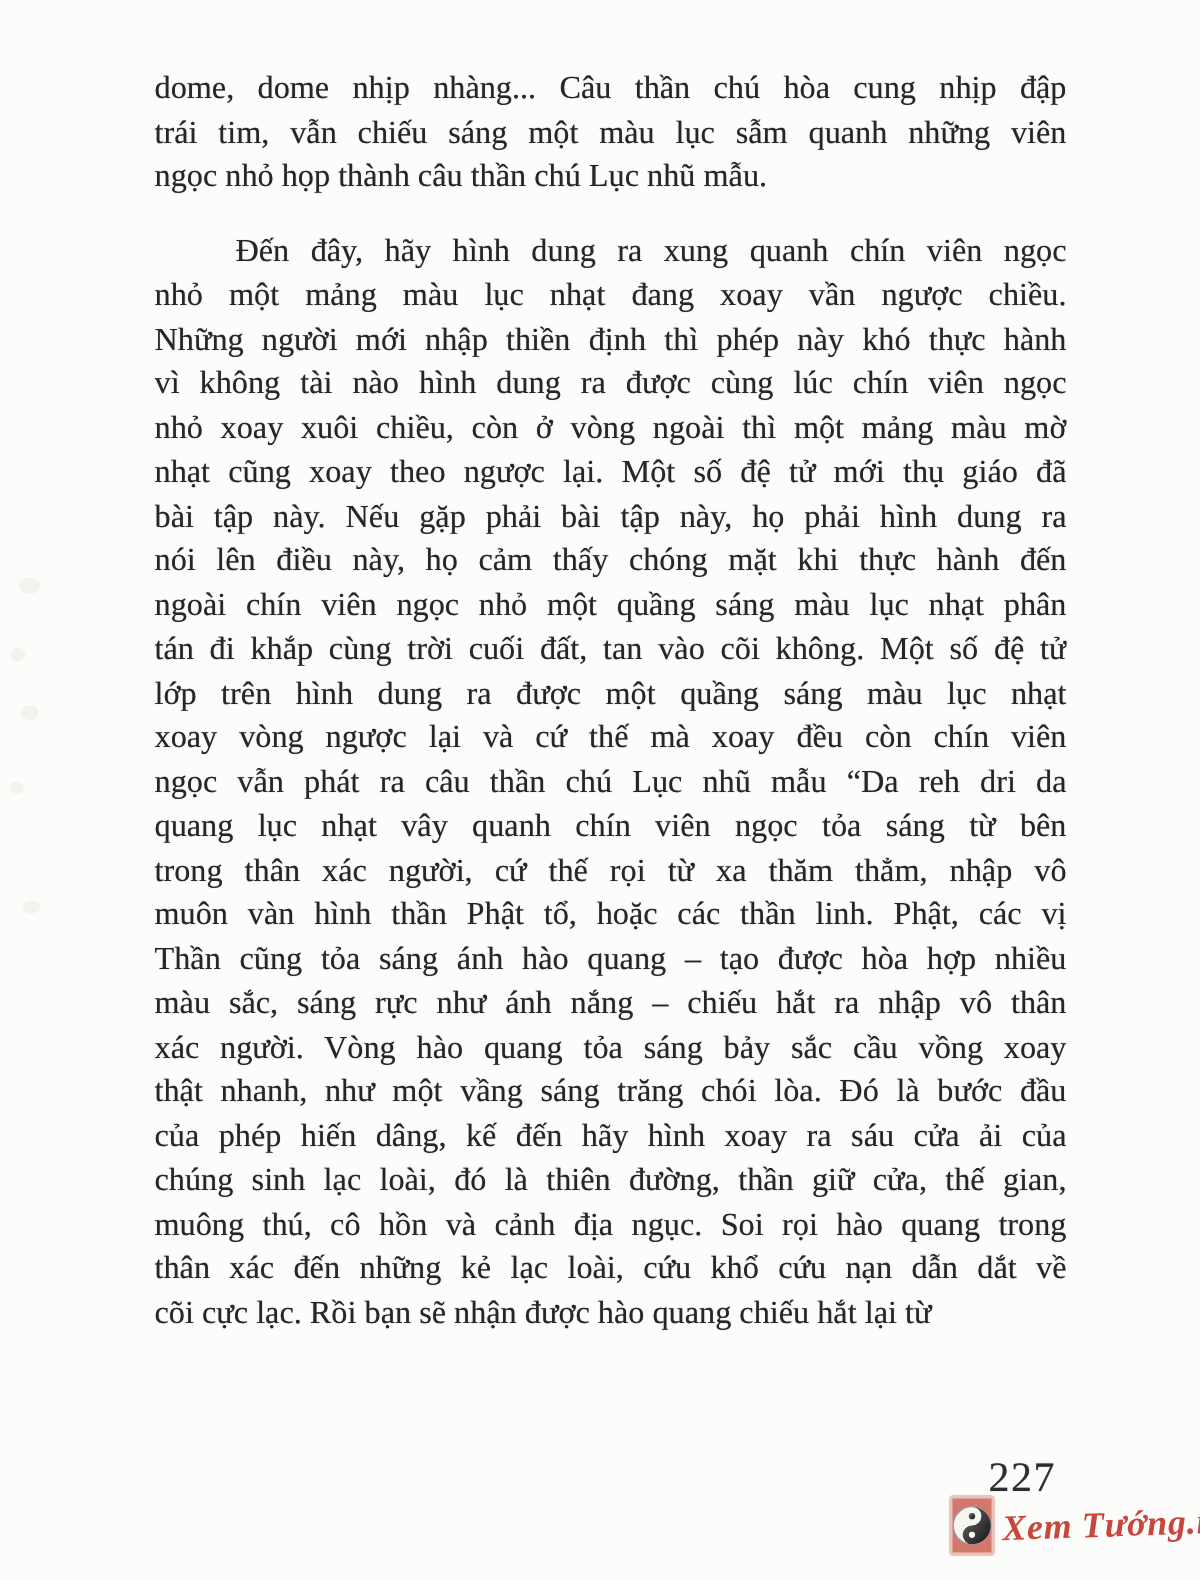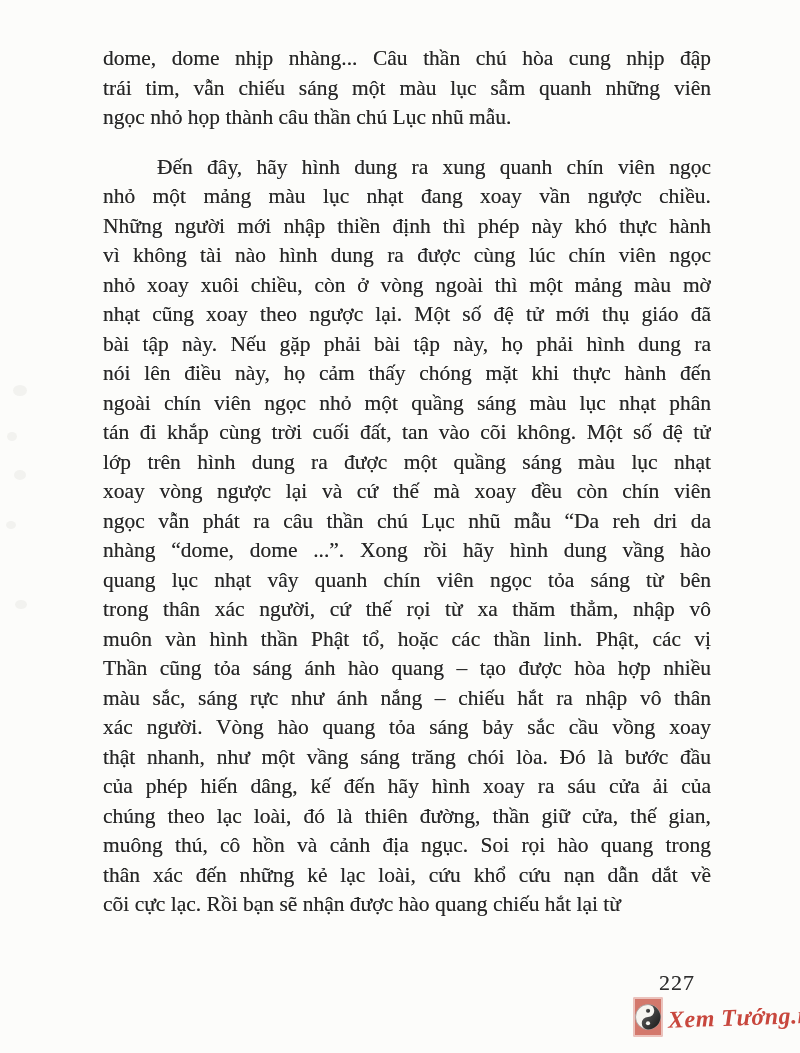--- a/index.html
+++ b/index.html
@@ -32,21 +32,21 @@
     overflow: hidden;
     text-align: justify;
     text-align-last: justify;
     text-justify: inter-word;
   }
   .line.last { text-align-last: left; }
   .page-number {
     position: absolute;
     left: 659px;
     top: 970px;
-    font-size: 22px;
+    font-size: 28px;
     letter-spacing: 1px;
     color: #2e2e2e;
     text-shadow: 0 0 0.6px rgba(35,35,35,0.5);
   }
   .watermark {
     position: absolute;
     left: 633px;
     top: 997px;
     display: flex;
     align-items: center;
@@ -101,30 +101,29 @@
         <div class="line">vì không tài nào hình dung ra được cùng lúc chín viên ngọc</div>
         <div class="line">nhỏ xoay xuôi chiều, còn ở vòng ngoài thì một mảng màu mờ</div>
         <div class="line">nhạt cũng xoay theo ngược lại. Một số đệ tử mới thụ giáo đã</div>
         <div class="line">bài tập này. Nếu gặp phải bài tập này, họ phải hình dung ra</div>
         <div class="line">nói lên điều này, họ cảm thấy chóng mặt khi thực hành đến</div>
         <div class="line">ngoài chín viên ngọc nhỏ một quầng sáng màu lục nhạt phân</div>
         <div class="line">tán đi khắp cùng trời cuối đất, tan vào cõi không. Một số đệ tử</div>
         <div class="line">lớp trên hình dung ra được một quầng sáng màu lục nhạt</div>
         <div class="line">xoay vòng ngược lại và cứ thế mà xoay đều còn chín viên</div>
         <div class="line">ngọc vẫn phát ra câu thần chú Lục nhũ mẫu “Da reh dri da</div>
-        <div class="line">nhàng “dome, dome ...”. Xong rồi hãy hình dung vầng hào</div>
         <div class="line">quang lục nhạt vây quanh chín viên ngọc tỏa sáng từ bên</div>
         <div class="line">trong thân xác người, cứ thế rọi từ xa thăm thẳm, nhập vô</div>
         <div class="line">muôn vàn hình thần Phật tổ, hoặc các thần linh. Phật, các vị</div>
         <div class="line">Thần cũng tỏa sáng ánh hào quang – tạo được hòa hợp nhiều</div>
         <div class="line">màu sắc, sáng rực như ánh nắng – chiếu hắt ra nhập vô thân</div>
         <div class="line">xác người. Vòng hào quang tỏa sáng bảy sắc cầu vồng xoay</div>
         <div class="line">thật nhanh, như một vầng sáng trăng chói lòa. Đó là bước đầu</div>
         <div class="line">của phép hiến dâng, kế đến hãy hình xoay ra sáu cửa ải của</div>
-        <div class="line">chúng theo lạc loài, đó là thiên đường, thần giữ cửa, thế gian,</div>
+        <div class="line">chúng sinh lạc loài, đó là thiên đường, thần giữ cửa, thế gian,</div>
         <div class="line">muông thú, cô hồn và cảnh địa ngục. Soi rọi hào quang trong</div>
         <div class="line">thân xác đến những kẻ lạc loài, cứu khổ cứu nạn dẫn dắt về</div>
         <div class="line last">cõi cực lạc. Rồi bạn sẽ nhận được hào quang chiếu hắt lại từ</div>
       </div>
     </div>
 
   <div class="page-number">227</div>
 
   <div class="watermark">
     <div class="yy-badge" style="background-color: rgb(211, 120, 108);">

